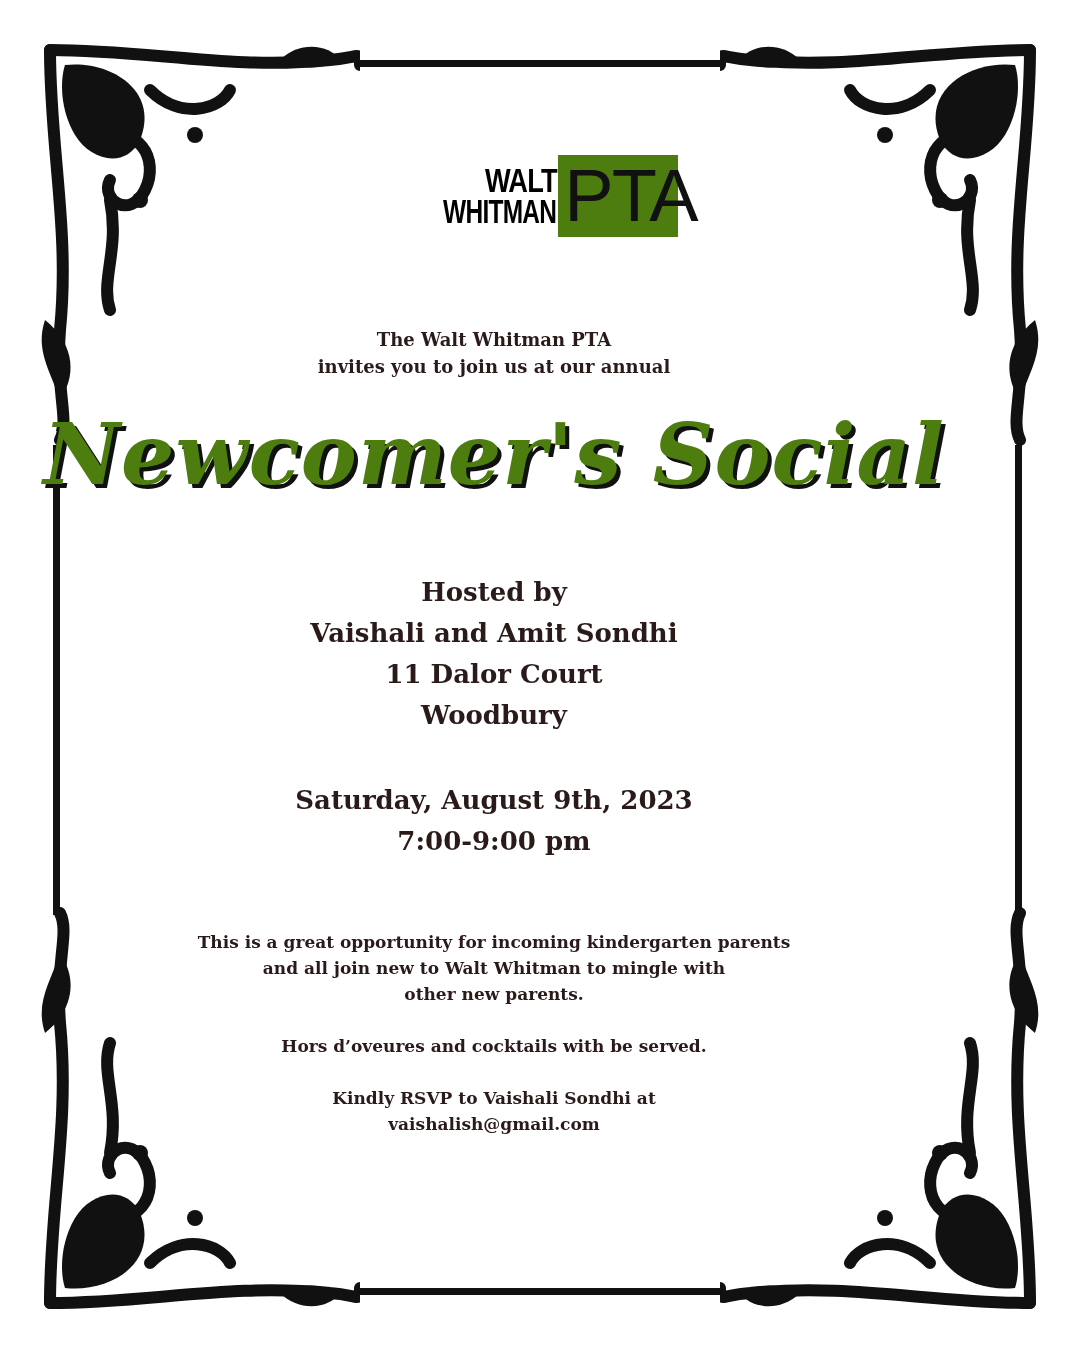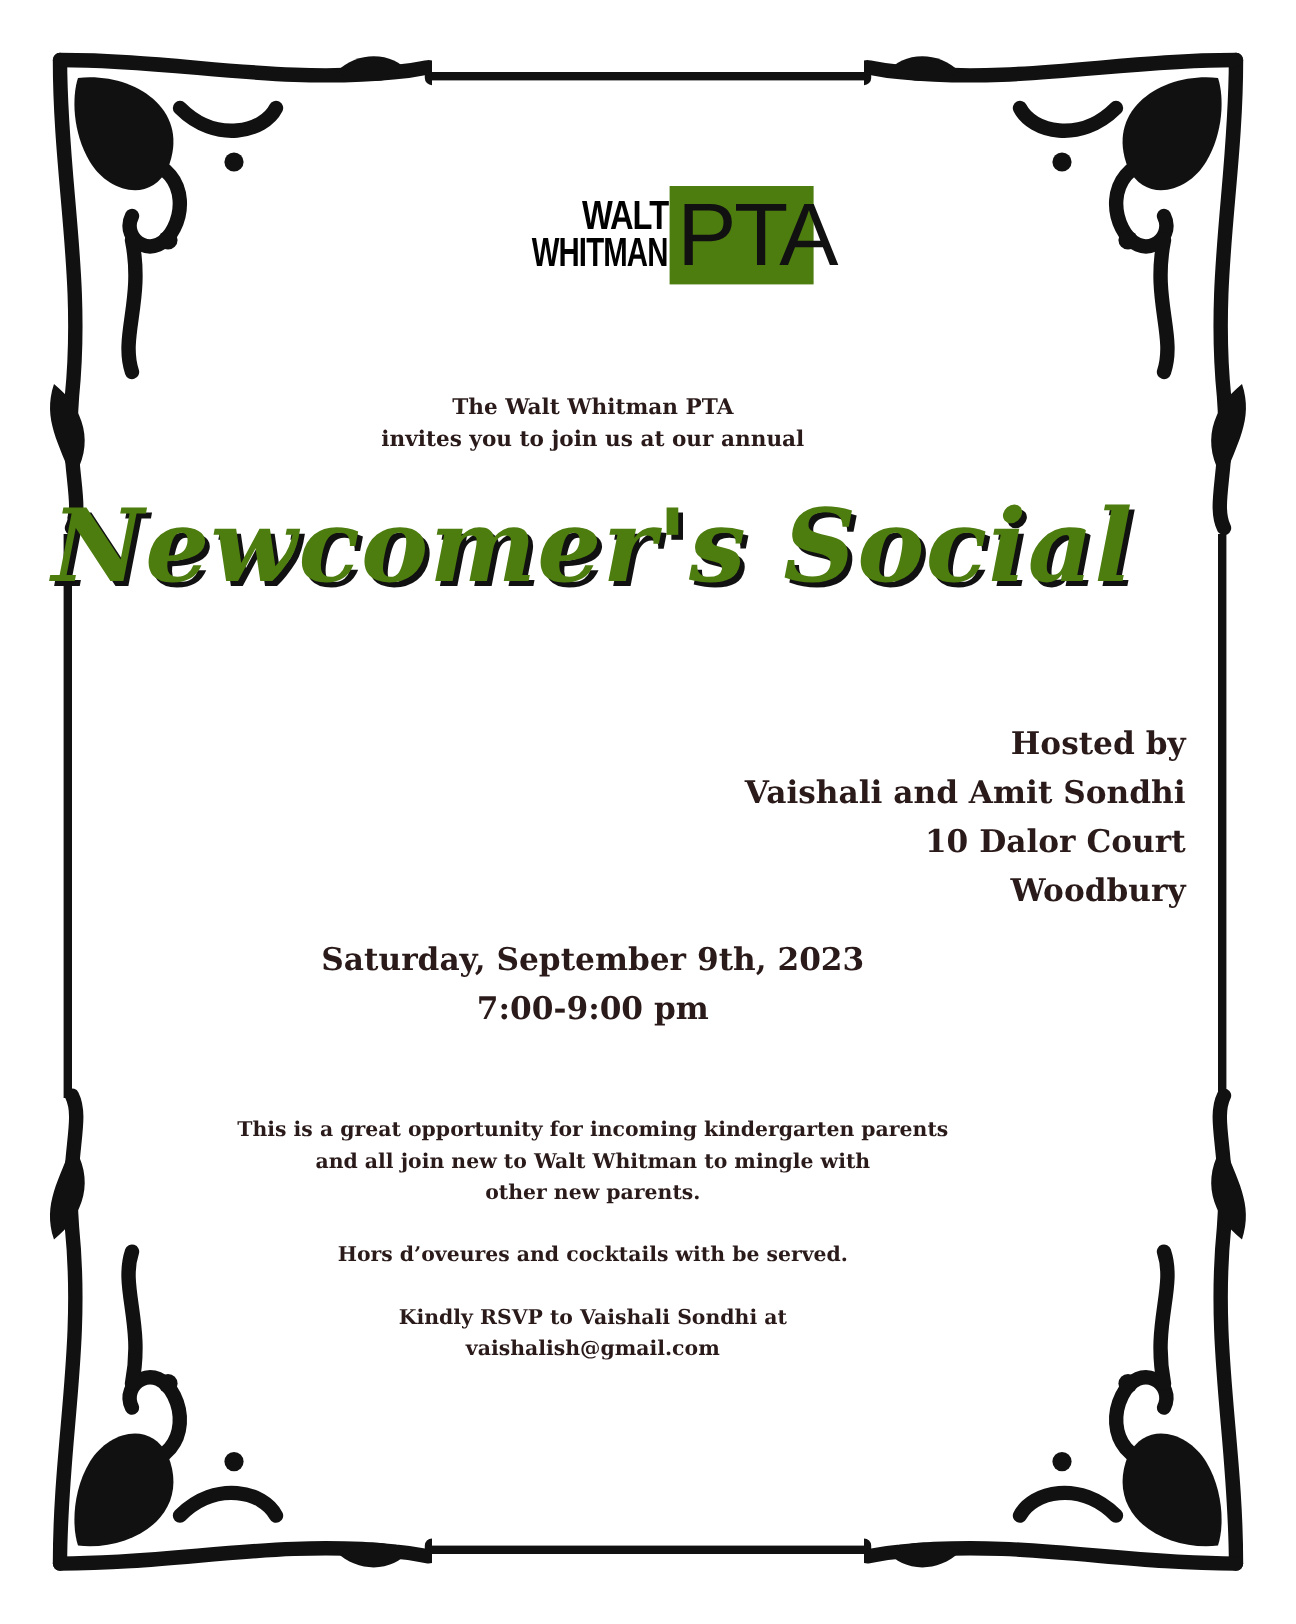--- a/index.html
+++ b/index.html
@@ -7,21 +7,21 @@
   .frame-line { position:absolute; background:#111; }
   .corner { position:absolute; width:330px; height:420px; }
   .logo { position:absolute; left:399px; top:155px; height:82px; display:flex; align-items:stretch; }
   .logo-words { display:flex; flex-direction:column; justify-content:center; align-items:flex-end; font-family:"Liberation Sans", sans-serif; font-weight:900; font-stretch:condensed; color:#000000; line-height:0.92; letter-spacing:-1px; padding-right:2px; }
   .logo-words .w1 { font-size:34px; transform:scaleX(0.8); transform-origin:right; }
   .logo-words .w2 { font-size:34px; transform:scaleX(0.72); transform-origin:right; }
   .logo-pta { background:#4d7c0f; color:#111; font-family:"Liberation Sans", sans-serif; font-size:74px; line-height:82px; padding:0 6px; width:108px; text-align:center; transform-origin:left; letter-spacing:-2px; }
   .center { position:absolute; left:0; width:988px; text-align:center; }
   .intro { top:326px; font-weight:bold; font-size:18px; line-height:27px; }
   .title { top:405px; font-family:"DejaVu Serif", serif; font-style:italic; font-weight:bold; font-size:84px; color:#4d7c0f; text-shadow:4px 4px 0 #111; letter-spacing:1px; }
-  .host { top:600px; font-weight:bold; font-size:26px; line-height:41px;text-align:right; }
+  .host { top:572px; font-weight:bold; font-size:26px; line-height:41px; }
   .date { top:780px; font-weight:bold; font-size:26px; line-height:41px; }
   .body { top:929px; font-weight:bold; font-size:17px; line-height:26px; }
   .body p { margin:0 0 26px 0; }
 </style>
 </head>
 <body>
 
 <div class="frame-line" style="left:53px; top:445px; width:7px; height:470px;"></div>
 <div class="frame-line" style="left:1015px; top:445px; width:7px; height:470px;"></div>
 <div class="frame-line" style="left:360px; top:60px; width:360px; height:7px;"></div>
@@ -103,26 +103,26 @@
 <div class="center intro">
   <div>The Walt Whitman PTA</div>
   <div>invites you to join us at our annual</div>
 </div>
 
 <div class="center title">Newcomer's Social</div>
 
 <div class="center host">
   <div>Hosted by</div>
   <div>Vaishali and Amit Sondhi</div>
-  <div>10 Dalor Court</div>
+  <div>11 Dalor Court</div>
   <div>Woodbury</div>
 </div>
 
 <div class="center date">
-  <div>Saturday, September 9th, 2023</div>
+  <div>Saturday, August 9th, 2023</div>
   <div>7:00-9:00 pm</div>
 </div>
 
 <div class="center body">
   <p>
     <span>This is a great opportunity for incoming kindergarten parents</span><br>
     <span>and all join new to Walt Whitman to mingle with</span><br>
     <span>other new parents.</span>
   </p>
   <p>Hors d’oveures and cocktails with be served.</p>

